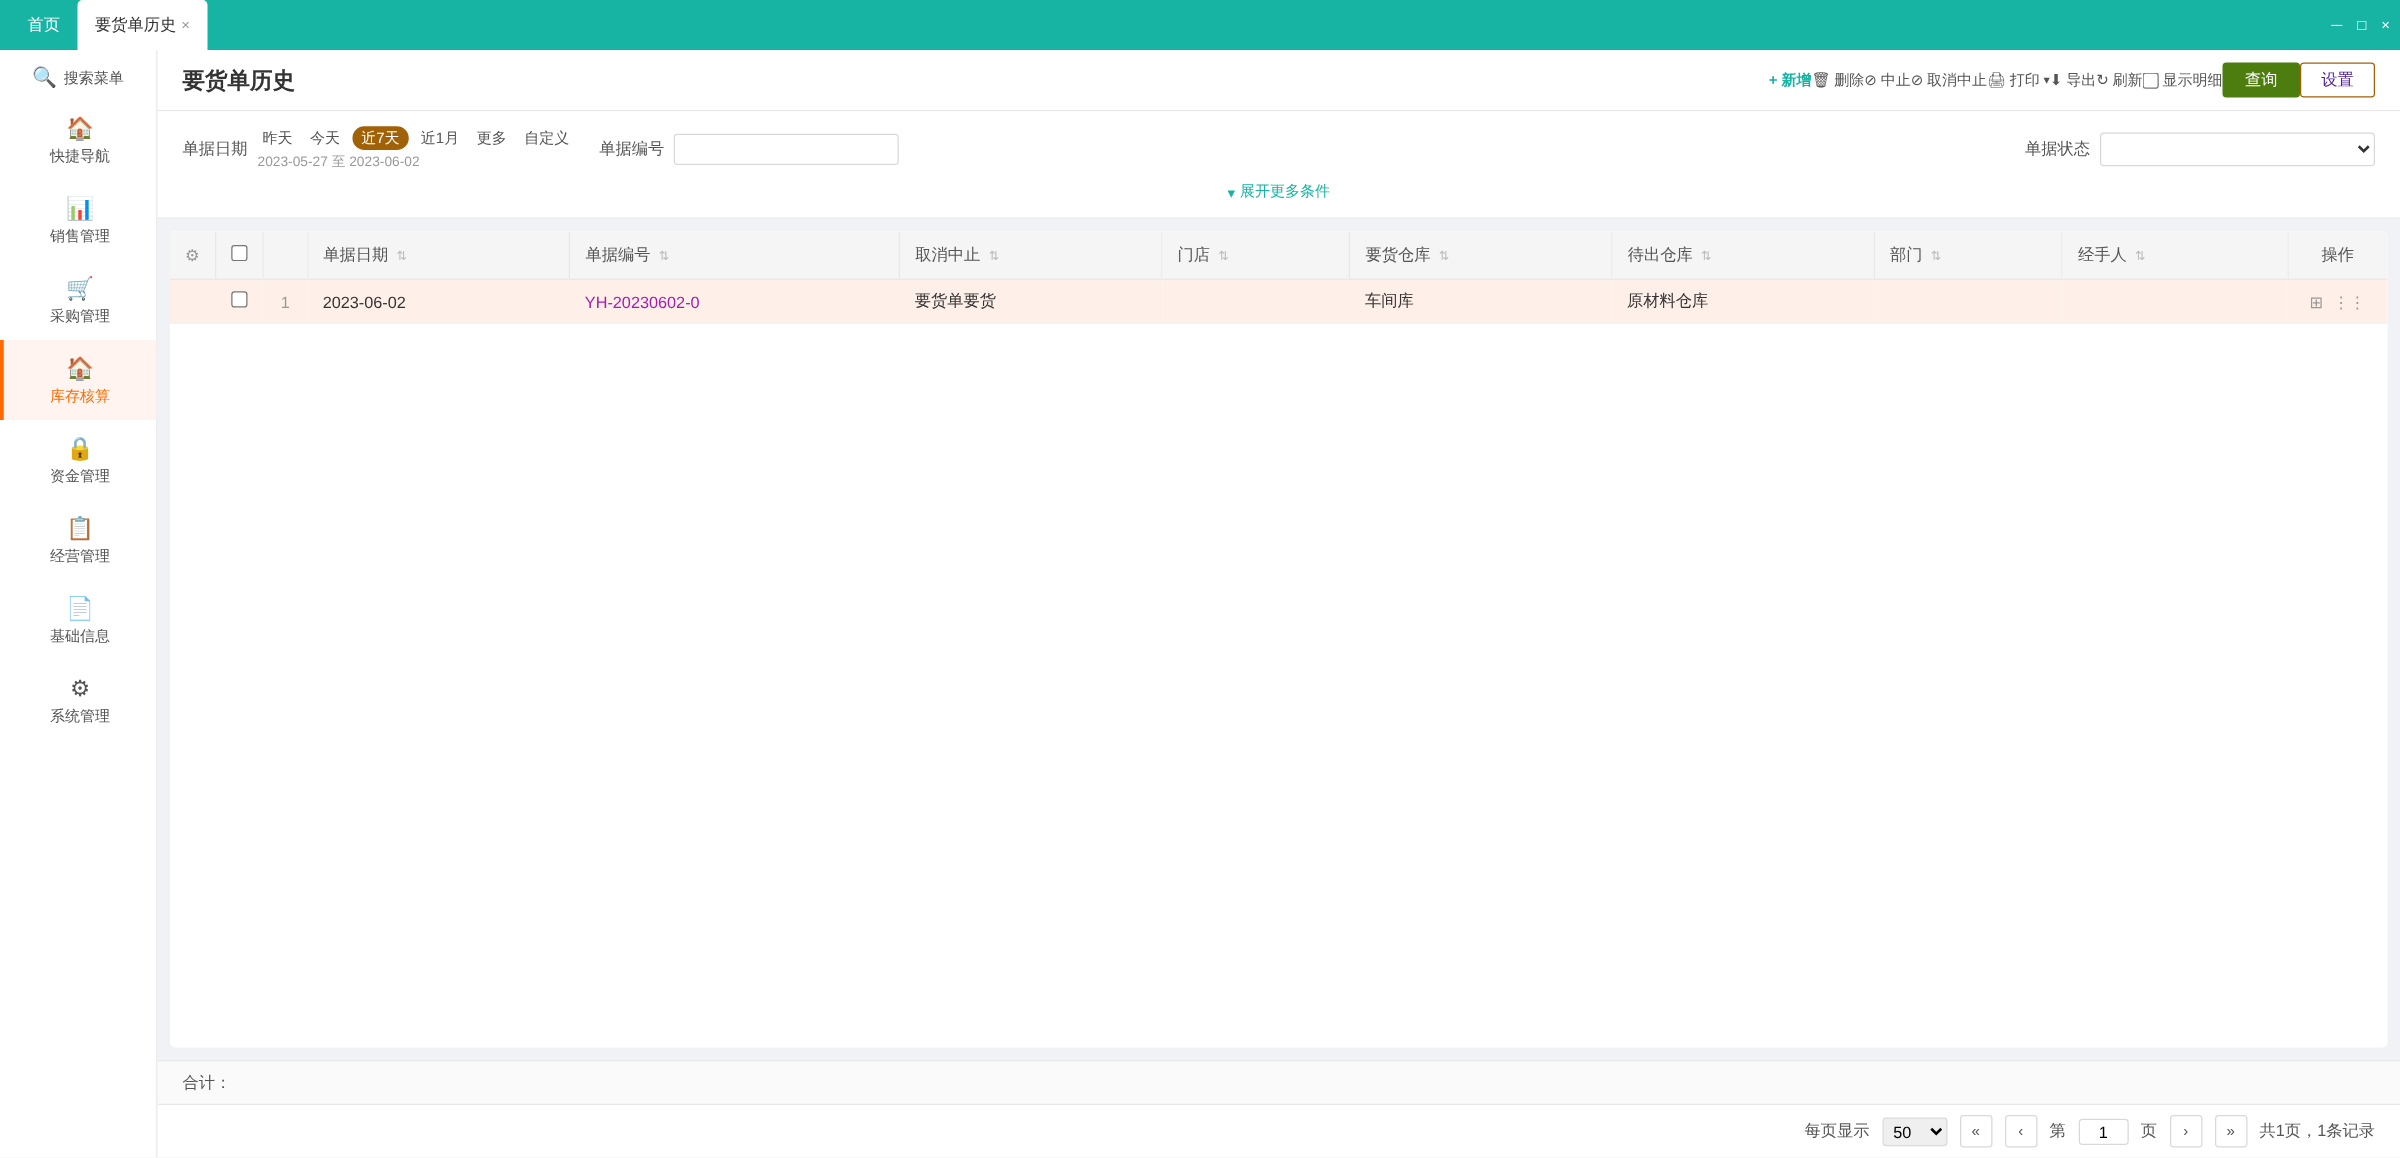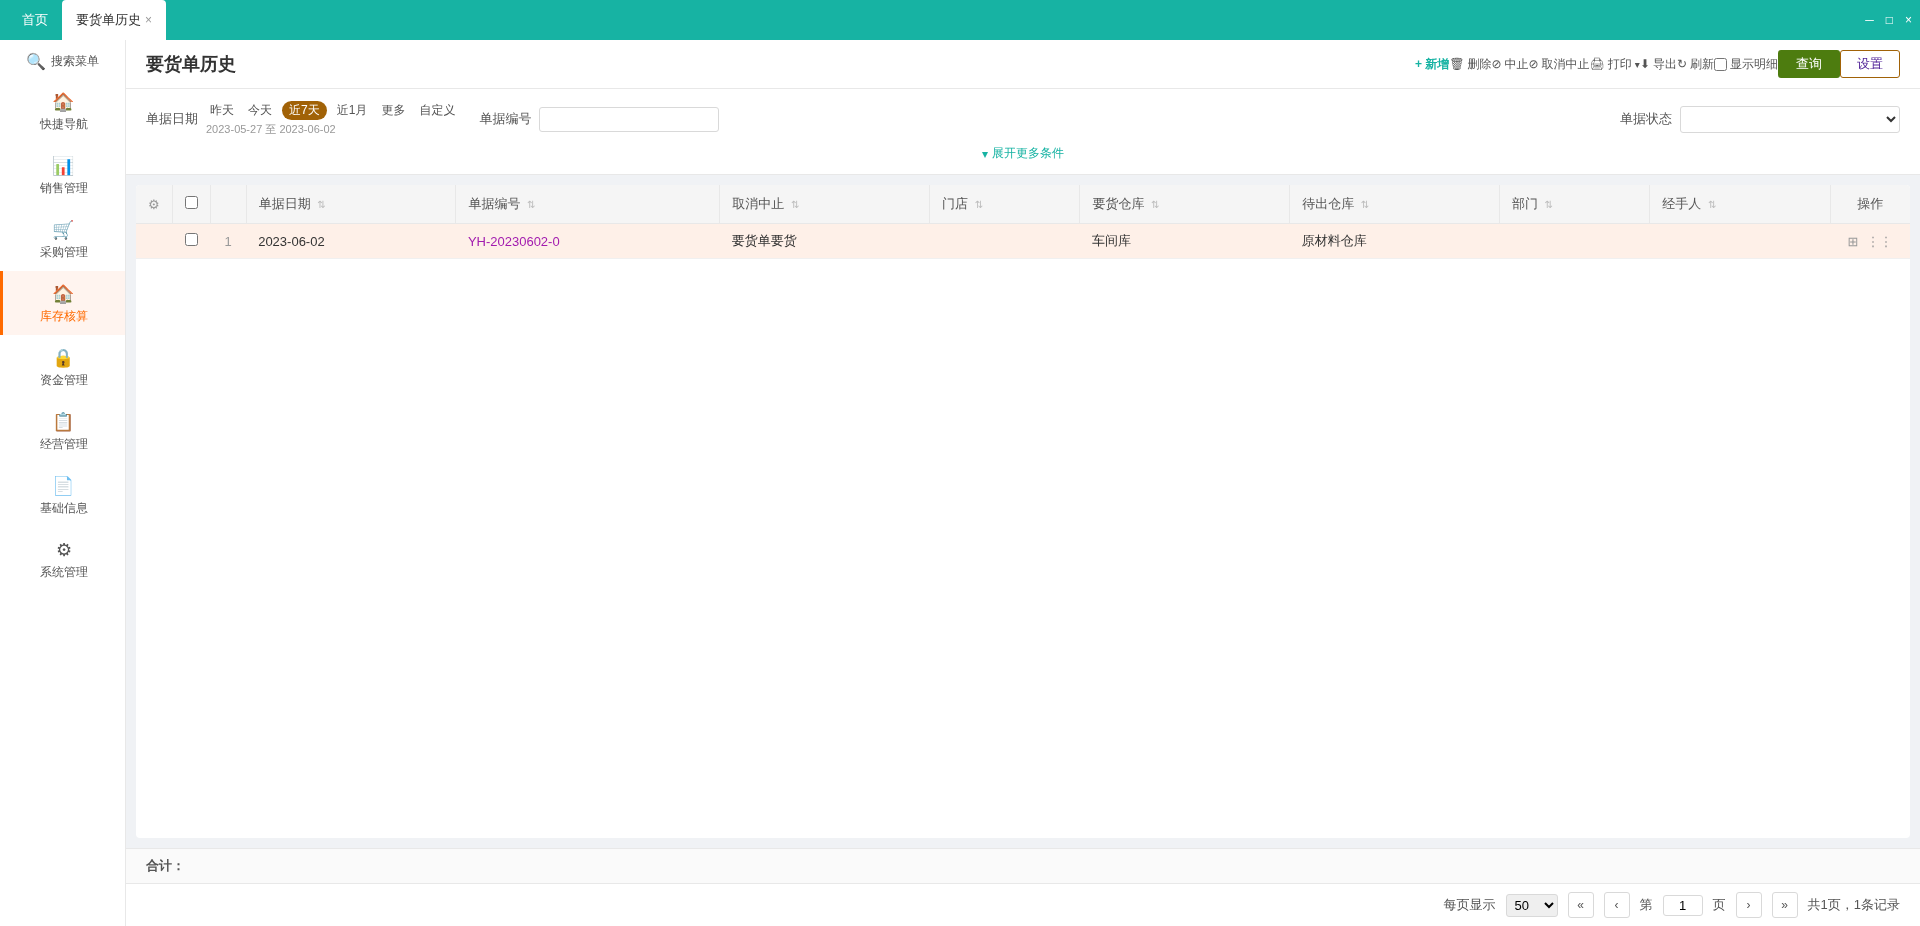--- a/index.html
+++ b/index.html
@@ -300,21 +300,21 @@
       cursor: pointer;
     }
 
     
     .table-footer {
       background: #fafafa;
       border-top: 1px solid #e8e8e8;
       padding: 8px 20px;
       flex-shrink: 0;
     }
-    .summary-text { color: #555; font-size: 13px; font-weight: bold; }
+    .summary-text { color: #555; font-size: 13px; }
 
     
     .pagination-bar {
       background: #fff;
       border-top: 1px solid #e8e8e8;
       padding: 8px 20px;
       display: flex;
       align-items: center;
       justify-content: flex-end;
       gap: 10px;

